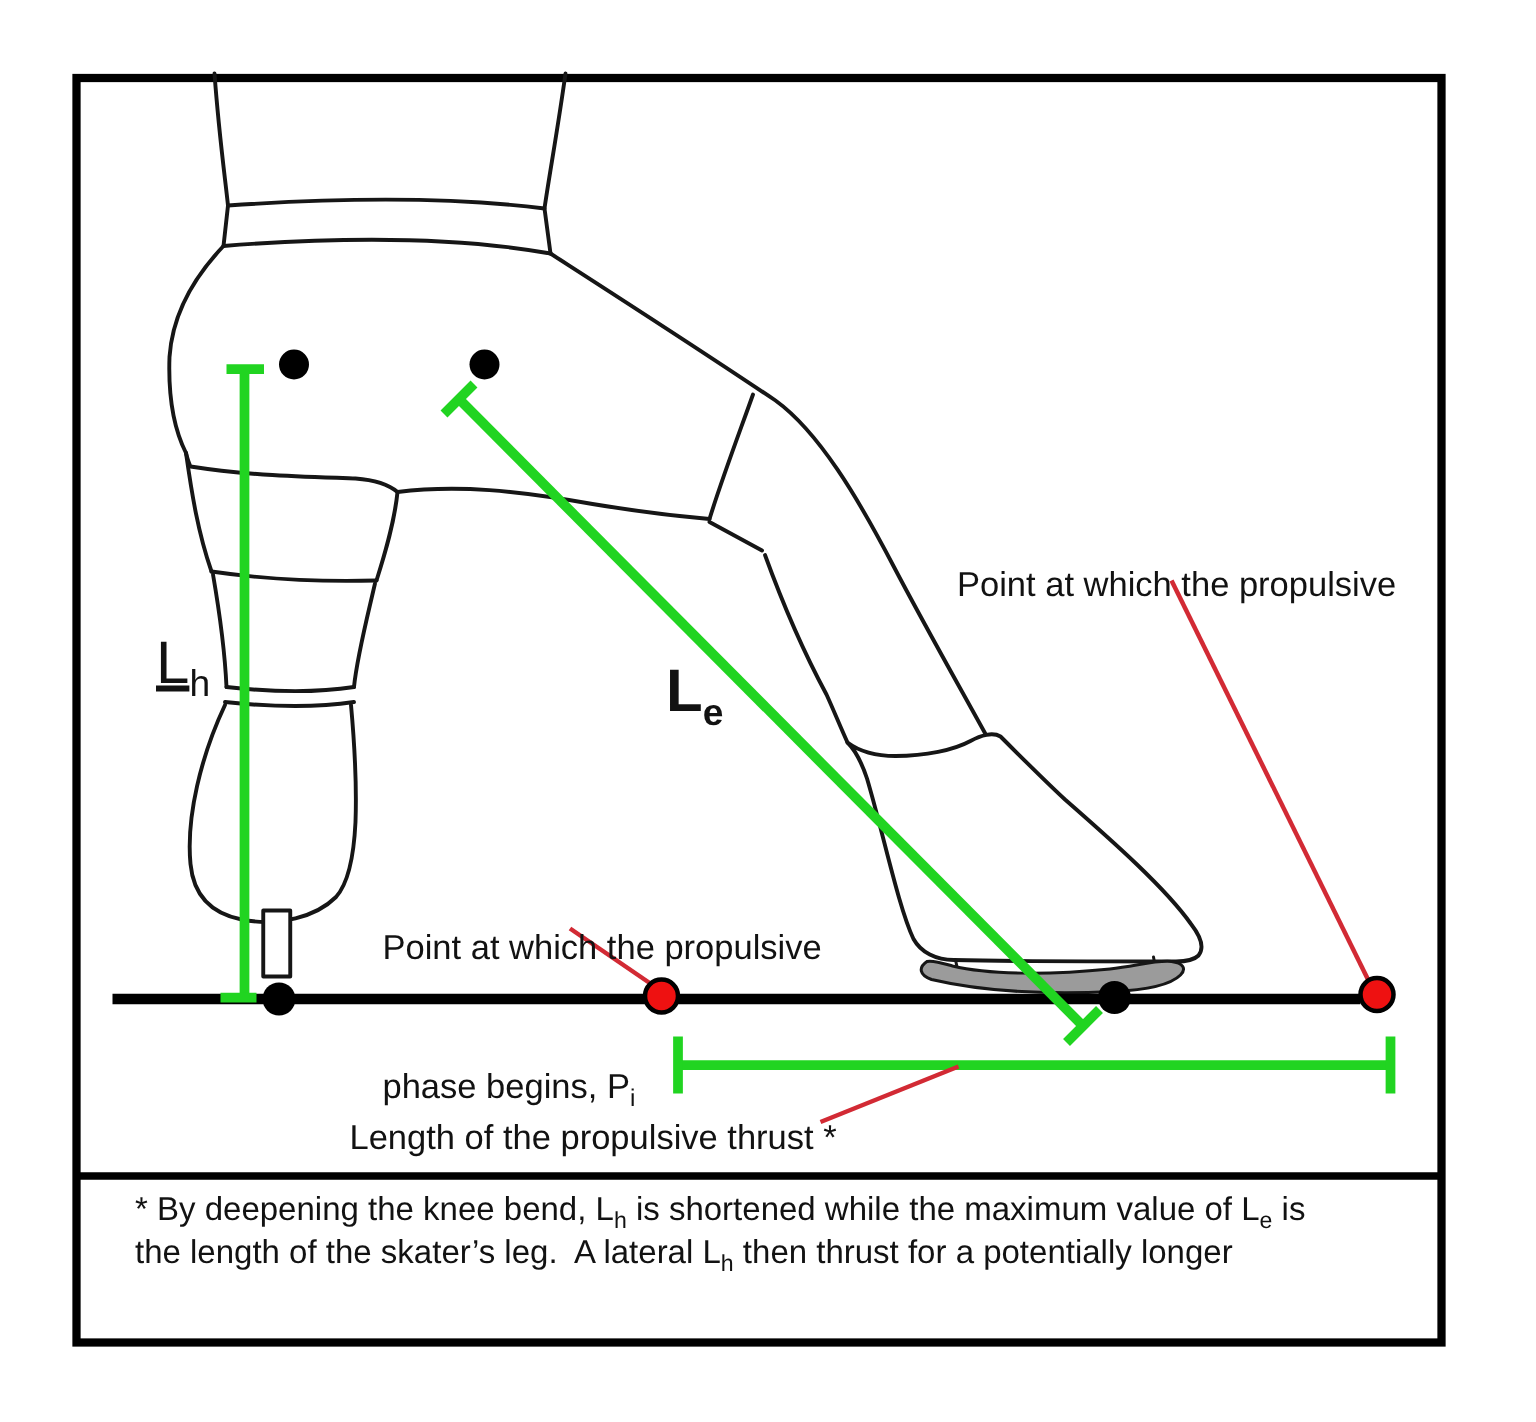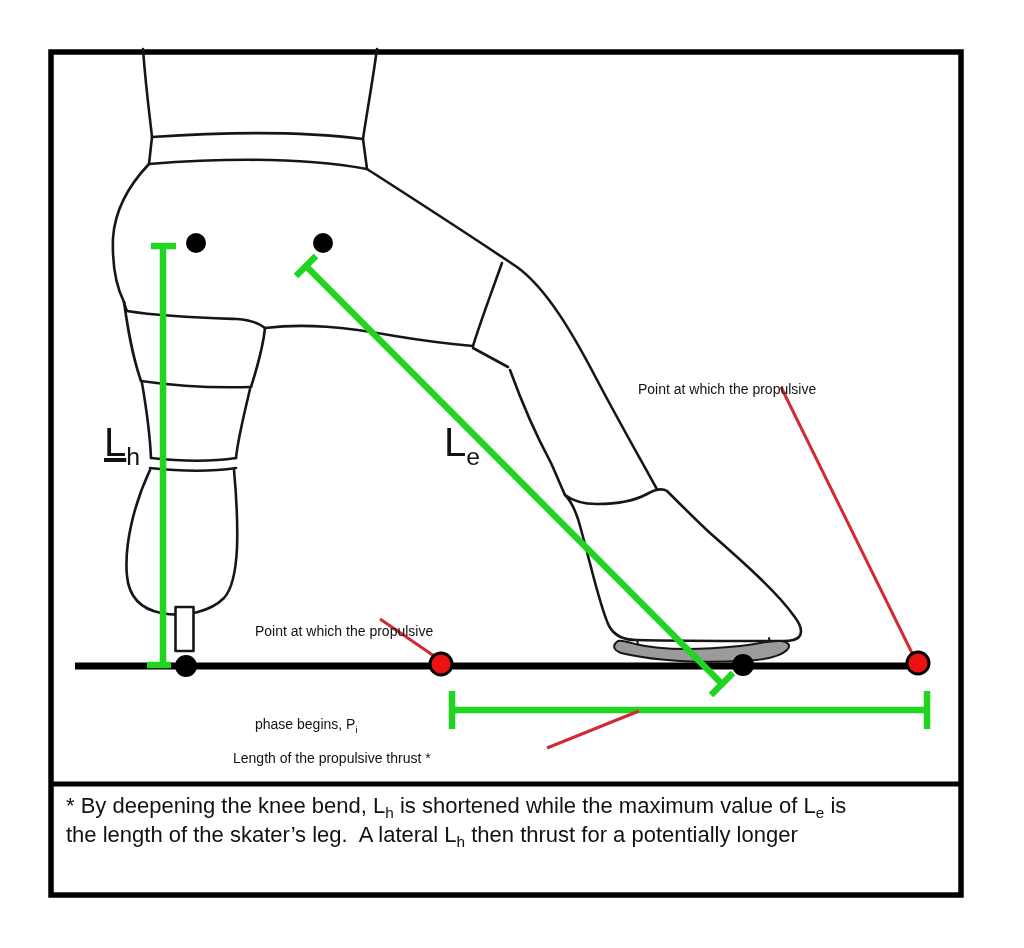--- a/index.html
+++ b/index.html
@@ -1,21 +1,21 @@
 <!DOCTYPE html>
 <html><head>
 <meta charset="utf-8">
 <style>
   html,body{margin:0;padding:0;background:#ffffff;}
   .stage{position:relative;width:1024px;height:948px;background:#ffffff;overflow:hidden;
          font-family:"Liberation Sans",sans-serif;color:#121212;}
   .stage svg{position:absolute;left:0;top:0;}
-  .ann{position:absolute;font-size:14px;line-height:31px;white-space:pre;}
+  .ann{position:absolute;font-size:23px;line-height:31px;white-space:pre;}
   .note{position:absolute;left:66px;top:791px;font-size:22px;line-height:29px;}
-  .note div{white-space:pre;}
+  .note div{white-space:pre;margin-left:24px;}
   .measure-label{position:absolute;font-size:40px;line-height:1;}
   .measure-label sub{font-size:62%;}
   sub{font-size:70%;line-height:0;}
 </style>
 </head>
 <body>
 
 <div class="stage">
 
   <svg width="1024" height="948" viewBox="0 0 1024 948">
@@ -78,21 +78,21 @@
       <circle cx="743" cy="665" r="11"></circle>
     </g>
     <g stroke="#000000" stroke-width="3" fill="#ee1111">
       <circle cx="441" cy="664" r="11"></circle>
       <circle cx="918" cy="663" r="11"></circle>
     </g>
   </svg>
 
   <div class="measure-label" style="left:104px;top:422px;text-decoration:underline;"><span>L</span><sub>h</sub></div>
 
-  <div class="measure-label" style="left:444px;top:422px;"><span>L</span><sub>e</sub></div>
+  <div class="measure-label" style="left:444px;top:441px;font-weight:bold;"><span>L</span><sub>e</sub></div>
 
   <div class="ann" style="left:255px;top:554px;">
     <div>Point at which the propulsive</div>
     <div><span>phase begins, P</span><sub>i</sub></div>
   </div>
 
   <div class="ann" style="left:638px;top:312px;">
     <div>Point at which the propulsive</div>
   </div>
 

